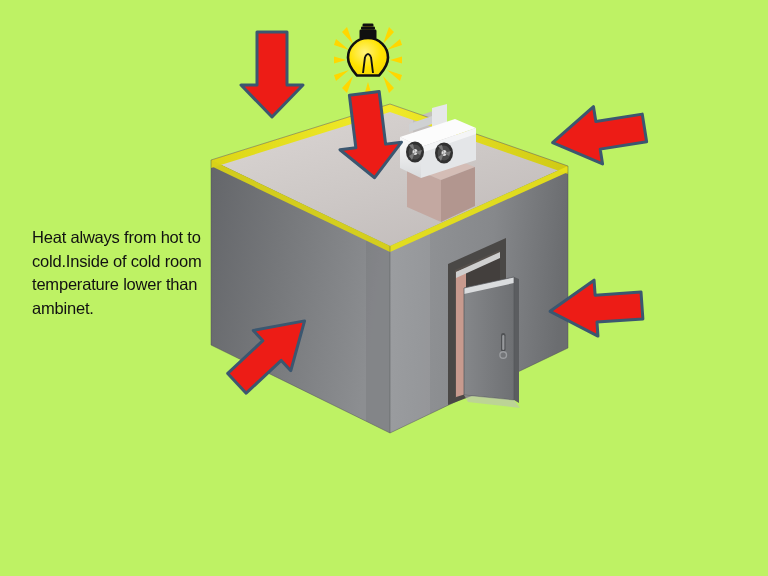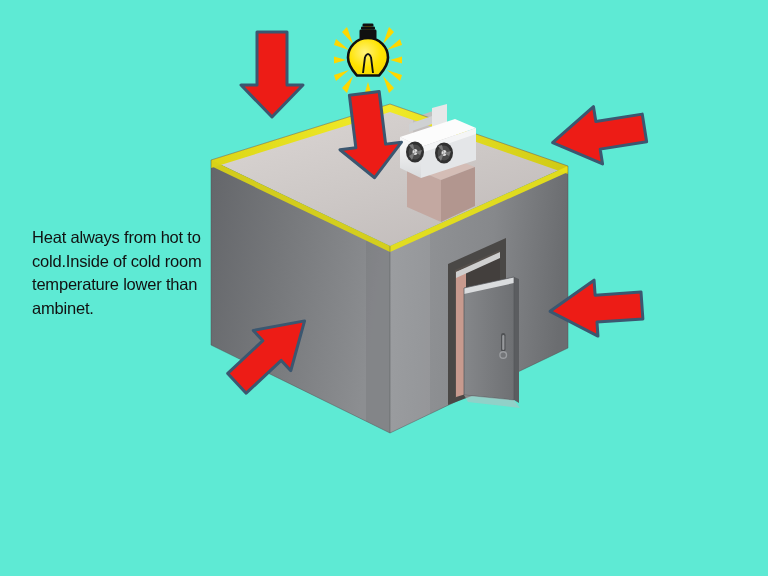--- a/index.html
+++ b/index.html
@@ -11,21 +11,21 @@
     width: 768px;
     height: 576px;
     overflow: hidden;
     font-family: "Liberation Sans", sans-serif;
     position: relative;
   }
   #stage {
     position: relative;
     width: 768px;
     height: 576px;
-    background: #5eead4;
+    background: #bef264;
   }
   #scene {
     position: absolute;
     left: 0;
     top: 0;
     width: 768px;
     height: 576px;
   }
   #caption {
     position: absolute;

